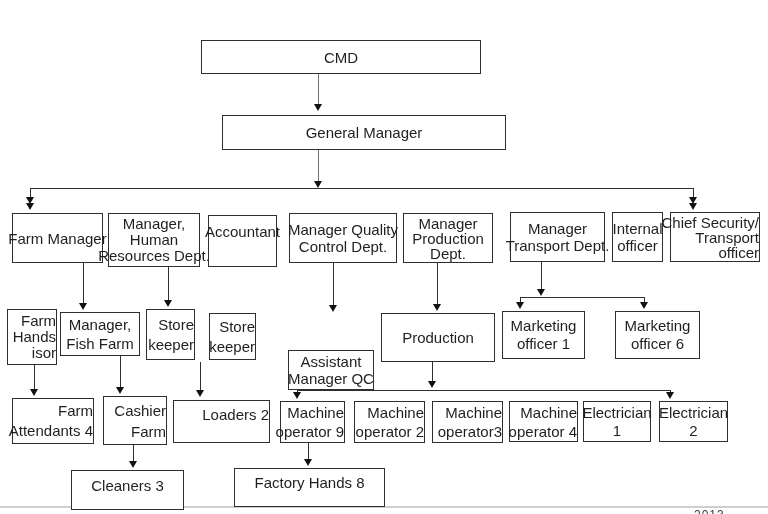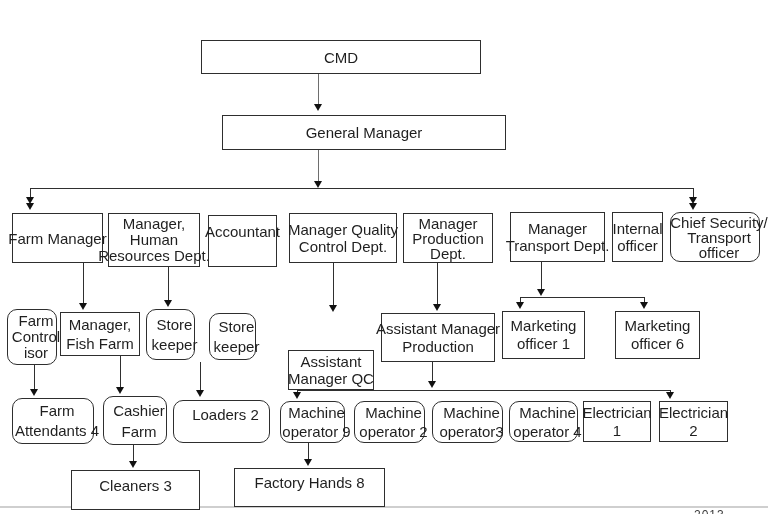--- a/index.html
+++ b/index.html
@@ -7,21 +7,21 @@
   #page {
     position:relative; width:768px; height:514px; background:#ffffff;
     overflow:hidden; font-family:"Liberation Sans", sans-serif; color:#1f1f1f;
   }
   .node {
     position:absolute; background:#ffffff; border:1px solid #2e2e2e;
     font-size:15px; line-height:15px; display:flex; flex-direction:column;
   }
   .node div { white-space:nowrap; }
   .a-center { align-items:center; text-align:center; }
-  .a-left   { align-items:center; text-align:left; padding-left:8px;border-radius:10px; }
+  .a-left   { align-items:flex-end; text-align:left; padding-left:8px; }
   .v-middle { justify-content:center; }
   .v-top    { justify-content:flex-start; }
   .v-spread { justify-content:space-between; padding-top:4px; padding-bottom:4px; }
   .vline, .hline { position:absolute; }
   .arrow {
     position:absolute; width:0; height:0;
     border-left:4px solid transparent; border-right:4px solid transparent;
     border-top:7px solid #111111;
   }
   #footer-text {
@@ -112,41 +112,40 @@
         <div>Internal</div>
         <div>officer</div>
       </div>
       <div class="node a-left v-middle" style="left: 670px; top: 212px; width: 90px; height: 50px; line-height: 15px; border-color: rgb(46, 46, 46);">
         <div>Chief Security/</div>
         <div>Transport</div>
         <div>officer</div>
       </div>
       <div class="node a-left v-middle" style="left: 7px; top: 309px; width: 50px; height: 56px; line-height: 16px; border-color: rgb(46, 46, 46);">
         <div>Farm</div>
-        <div>Control</div>
+        <div>Hands</div>
         <div>isor</div>
       </div>
       <div class="node a-center v-spread" style="left: 60px; top: 312px; width: 80px; height: 44px; border-color: rgb(46, 46, 46);">
         <div>Manager,</div>
         <div>Fish Farm</div>
       </div>
       <div class="node a-left v-middle" style="left: 146px; top: 309px; width: 49px; height: 51px; line-height: 20px; border-color: rgb(46, 46, 46);">
         <div>Store</div>
         <div>keeper</div>
       </div>
       <div class="node a-left v-middle" style="left: 209px; top: 313px; width: 47px; height: 47px; line-height: 20px; border-color: rgb(46, 46, 46);">
         <div>Store</div>
         <div>keeper</div>
       </div>
       <div class="node a-center v-middle" style="left: 288px; top: 314px; width: 86px; height: 40px; line-height: 17px; border-color: rgb(46, 46, 46); margin-top: 36px;">
         <div>Assistant</div>
         <div>Manager QC</div>
       </div>
       <div class="node a-center v-middle" style="left: 381px; top: 313px; width: 114px; height: 49px; line-height: 18px; border-color: rgb(46, 46, 46);">
-        <div>Assistant Manager</div>
         <div>Production</div>
       </div>
       <div class="node a-center v-middle" style="left: 502px; top: 311px; width: 83px; height: 48px; line-height: 18px; border-color: rgb(46, 46, 46);">
         <div>Marketing</div>
         <div>officer 1</div>
       </div>
       <div class="node a-center v-middle" style="left: 615px; top: 311px; width: 85px; height: 48px; line-height: 18px; border-color: rgb(46, 46, 46);">
         <div>Marketing</div>
         <div>officer 6</div>
       </div>
@@ -178,21 +177,21 @@
         <div>operator 4</div>
       </div>
       <div class="node a-center v-middle" style="left: 583px; top: 401px; width: 68px; height: 41px; line-height: 18px; border-color: rgb(46, 46, 46);">
         <div>Electrician</div>
         <div>1</div>
       </div>
       <div class="node a-center v-middle" style="left: 659px; top: 401px; width: 69px; height: 41px; line-height: 18px; border-color: rgb(46, 46, 46);">
         <div>Electrician</div>
         <div>2</div>
       </div>
-      <div class="node a-center v-top" style="left: 71px; top: 470px; width: 129px; height: 40px; padding-top: 7px; border-color: rgb(46, 46, 46);">
+      <div class="node a-center v-top" style="left: 71px; top: 470px; width: 113px; height: 40px; padding-top: 7px; border-color: rgb(46, 46, 46);">
         <div>Cleaners 3</div>
       </div>
       <div class="node a-center v-top" style="left: 234px; top: 468px; width: 151px; height: 39px; padding-top: 6px; border-color: rgb(46, 46, 46);">
         <div>Factory Hands 8</div>
       </div>
     </div>
   <div id="footer-text">2013</div>
 </div>
 
 </body></html>

